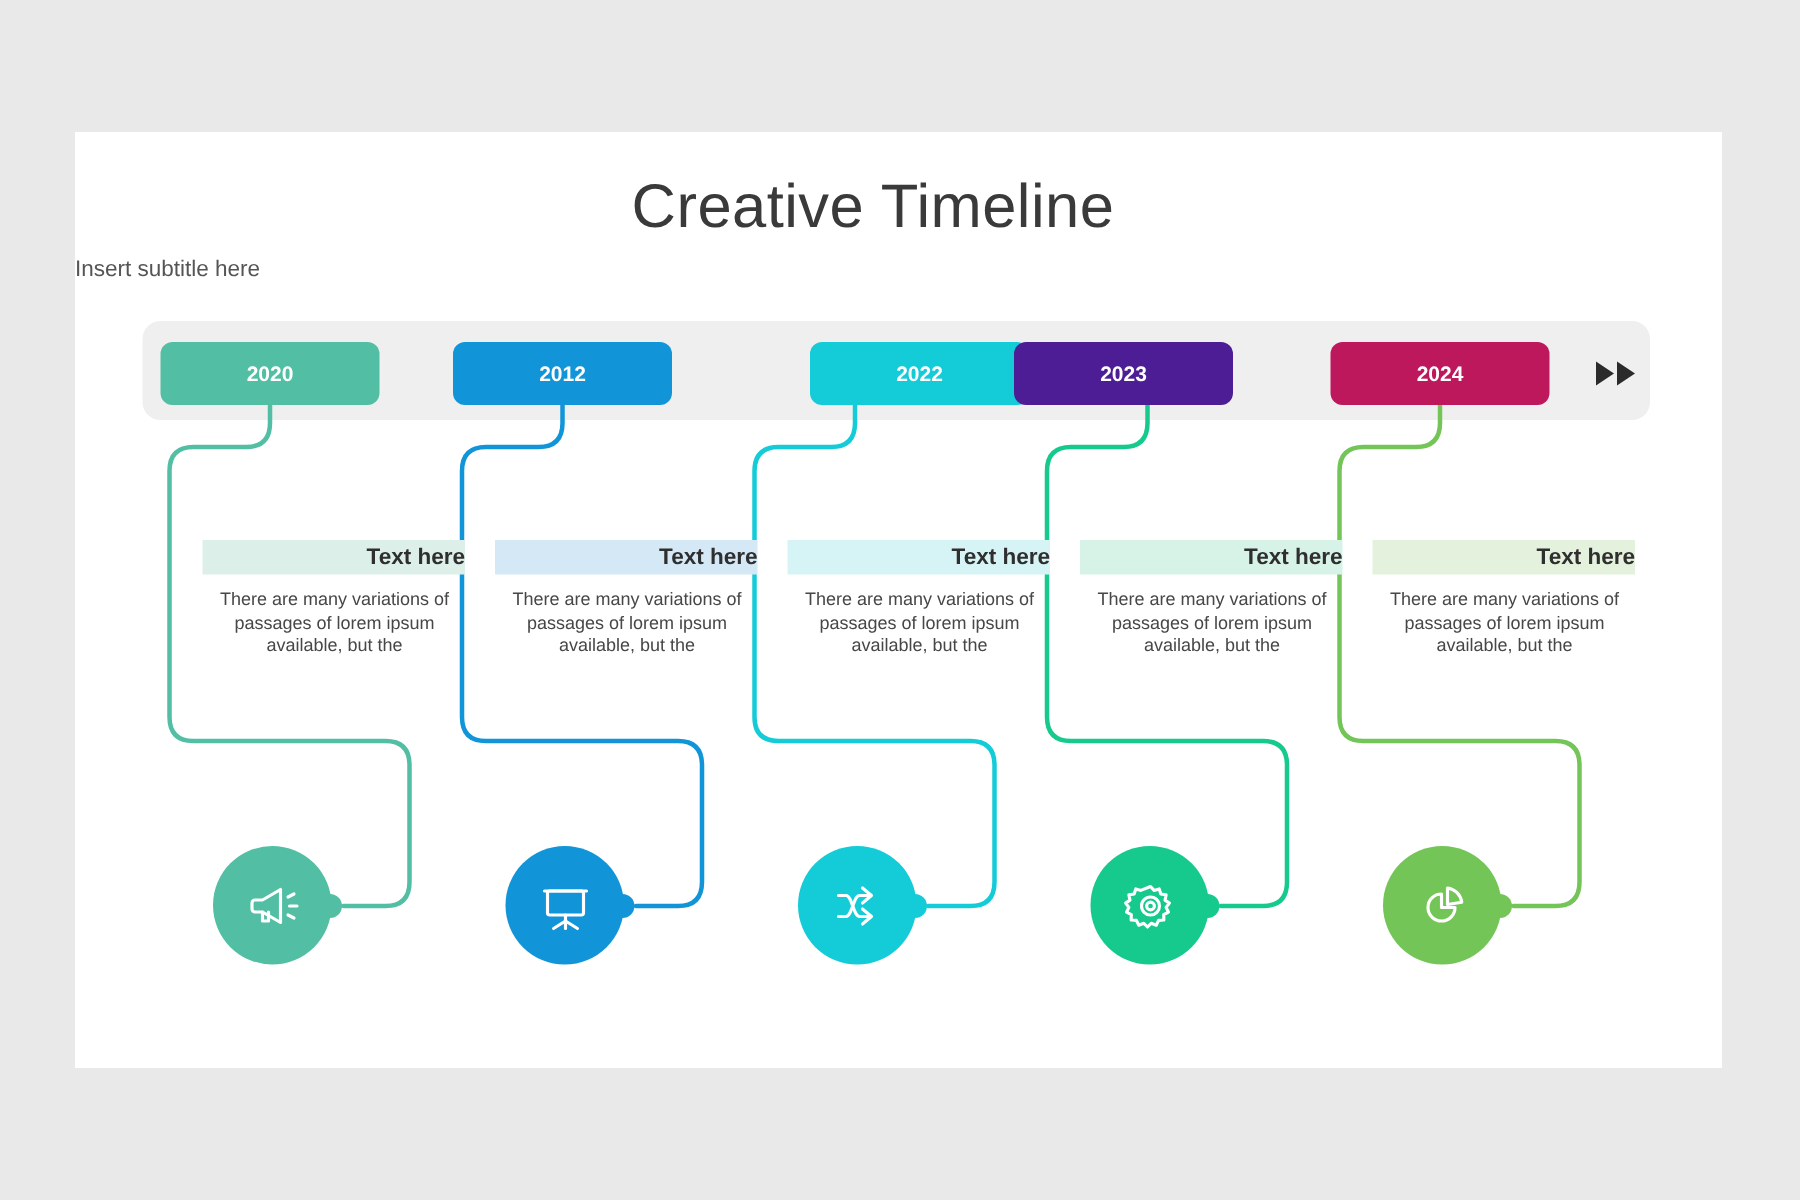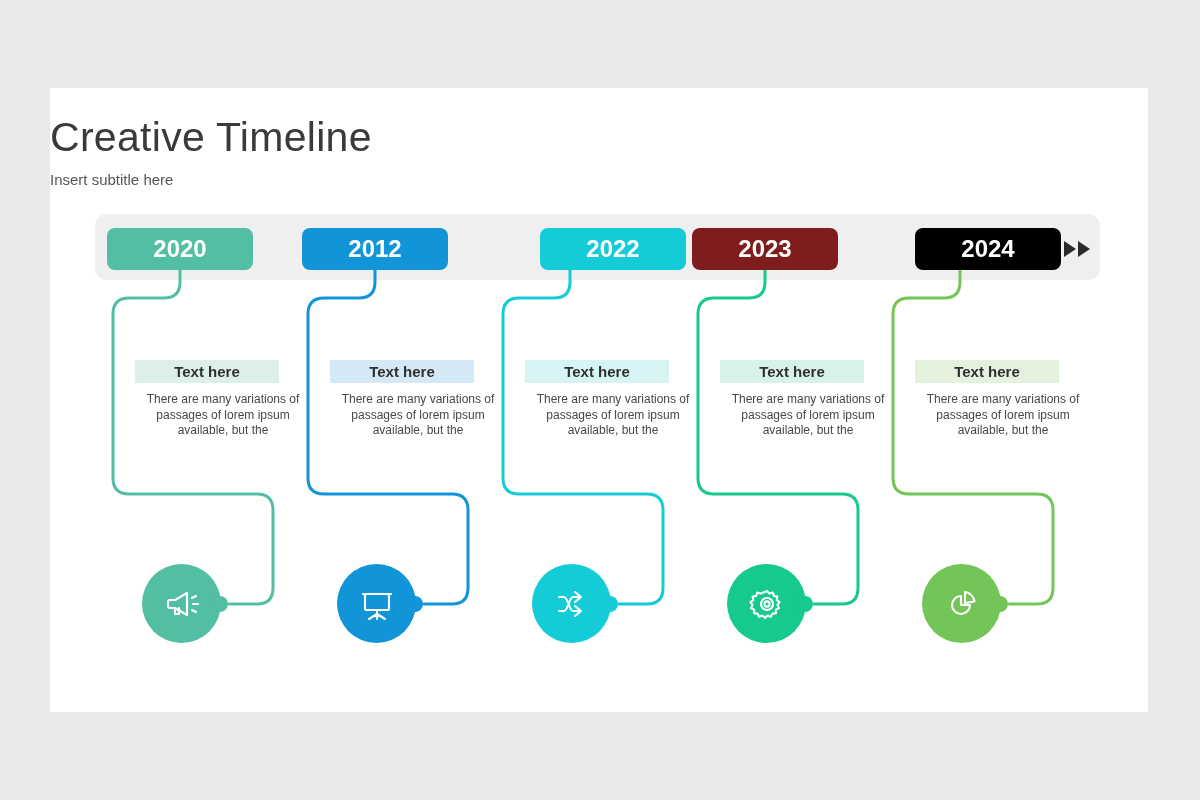--- a/index.html
+++ b/index.html
@@ -23,20 +23,21 @@
     width: 1098px;
     height: 624px;
     background: #ffffff;
   }
 
   
   #title {
     position: absolute;
     left: 0; top: 26px;
     width: 1064px;
+    text-align: center;
     font-size: 41px;
     font-weight: 400;
     color: #3a3a3a;
     letter-spacing: 0.3px;
   }
   #subtitle {
     position: absolute;
     left: 0; top: 83px;
     width: 1098px;
     font-size: 15px;
@@ -53,21 +54,21 @@
     background: #efefef;
     border-radius: 12px;
   }
   .year-badge {
     position: absolute;
     top: 140px;
     width: 146px;
     height: 42px;
     border-radius: 8px;
     color: #ffffff;
-    font-size: 24px;
+    font-size: 14px;
     font-weight: bold;
     display: flex;
     align-items: center;
     justify-content: center;
     box-sizing: border-box;
   }
   #ff-arrows {
     position: absolute;
     top: 150px;
     left: 1010px;
@@ -79,24 +80,24 @@
   
   .col {
     position: absolute;
     top: 192px;
     width: 195px;
   }
   .card-head {
     position: absolute;
     top: 80px;
     left: 0;
-    width: 144px;
+    width: 175px;
     height: 23px;
     line-height: 23px;
-    text-align: center;
+    text-align: right;
     font-size: 15px;
     font-weight: bold;
     color: #2f2f2f;
   }
   .card-body {
     position: absolute;
     top: 112px;
     left: 0;
     width: 176px;
     text-align: center;
@@ -157,24 +158,24 @@
     <div id="badges">
         <div class="year-badge" style="left: 57px; background: rgb(82, 191, 164);">
           <span>2020</span>
         </div>
         <div class="year-badge" style="left: 252px; background: rgb(18, 149, 216);">
           <span>2012</span>
         </div>
         <div class="year-badge" style="left: 447px; background: rgb(20, 203, 216); margin-left: 43px;">
           <span>2022</span>
         </div>
-        <div class="year-badge" style="left: 642px; background: #7f1d1d;">
+        <div class="year-badge" style="left: 626px; background: #4c1d95;">
           <span>2023</span>
         </div>
-        <div class="year-badge" style="left: 837px; background: #000000; margin-left: 28px;">
+        <div class="year-badge" style="left: 837px; background: #be185d;">
           <span>2024</span>
         </div>
       </div>
 
     <span id="ff-arrows">
       <svg width="34" height="22" viewBox="0 0 34 22">
         <polygon points="4,3 16,11 4,19" fill="#2b2b2b"></polygon>
         <polygon points="18,3 30,11 18,19" fill="#2b2b2b"></polygon>
       </svg>
     </span>

